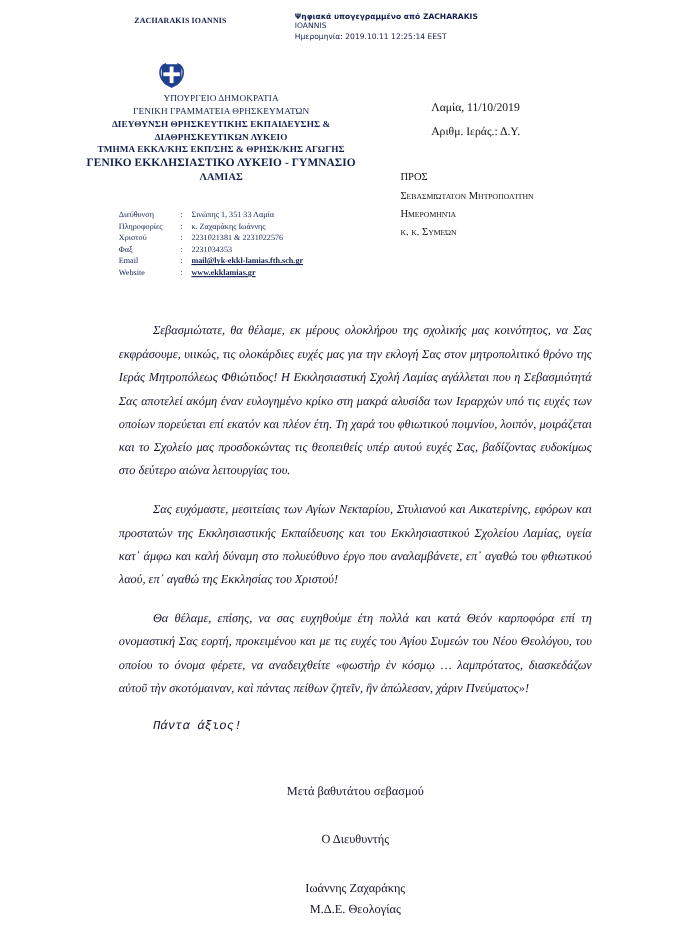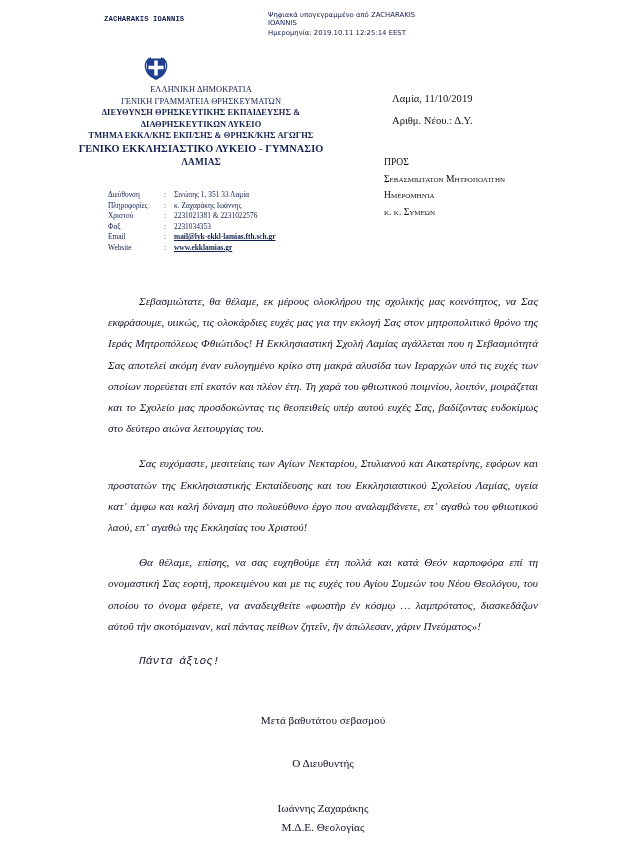--- a/index.html
+++ b/index.html
@@ -17,40 +17,40 @@
   }
 
   
   .sig-band {
     position: absolute;
     top: 0; left: 0; right: 0;
     height: 52px;
   }
   .sig-name {
     position: absolute;
-    left: 104px;
+    left: 122px;
     top: 15px;
-    font-family: Liberation Mono, monospace;
+    font-family: Liberation Serif, serif;
     font-size: 7.2px;
     font-weight: bold;
     letter-spacing: 0.15px;
     color: #121c4e;
     white-space: nowrap;
   }
   .sig-block {
     position: absolute;
     left: 268px;
     top: 11px;
     font-family: "DejaVu Sans", sans-serif;
     font-size: 6.9px;
     line-height: 8.4px;
     color: #121c4e;
     width: 210px;
   }
-  .sig-block .l1 { font-weight: normal; }
+  .sig-block .l1 { font-weight: bold; }
   .sig-block .l3 { margin-top: 1px; }
 
   
   .emblem-wrap {
     position: absolute;
     left: 141px;
     top: 52px;
     width: 30px;
     height: 30px;
   }
@@ -133,21 +133,20 @@
 
   .recipient {
     position: absolute;
     left: 364px;
     top: 154px;
     font-size: 9.6px;
     line-height: 16.5px;
     color: #111;
     font-variant: small-caps;
     white-space: nowrap;
-    margin-left: 20px;
   }
 
   
   .body-text {
     position: absolute;
     left: 108px;
     top: 291px;
     width: 430px;
   }
   .body-text p {
@@ -199,21 +198,21 @@
       <path d="M20 12 C12 14 8 22 9 30 C10 39 16 46 22 50" fill="none" stroke="#1f3f8f" stroke-width="3"></path>
       <path d="M40 12 C48 14 52 22 51 30 C50 39 44 46 38 50" fill="none" stroke="#1f3f8f" stroke-width="3"></path>
       <path d="M17 13 h26 a5 5 0 0 1 5 5 v18 c0 10 -10 16 -18 20 c-8 -4 -18 -10 -18 -20 v-18 a5 5 0 0 1 5 -5 z" fill="#1f3f8f"></path>
       <rect x="26.5" y="17" width="7" height="30" fill="#ffffff"></rect>
       <rect x="15" y="27.5" width="30" height="7" fill="#ffffff"></rect>
     </g>
   </svg>
 </div>
 
 <div class="letterhead">
-  <div class="lh">ΕΛΛΗΝΙΚΗ ΔΗΜΟΚΡΑΤΙΑ</div>
+  <div class="lh">ΥΠΟΥΡΓΕΙΟ ΔΗΜΟΚΡΑΤΙΑ</div>
   <div class="lh">ΓΕΝΙΚΗ ΓΡΑΜΜΑΤΕΙΑ ΘΡΗΣΚΕΥΜΑΤΩΝ</div>
   <div class="lh bold">ΔΙΕΥΘΥΝΣΗ ΘΡΗΣΚΕΥΤΙΚΗΣ ΕΚΠΑΙΔΕΥΣΗΣ &amp;</div>
   <div class="lh bold">ΔΙΑΘΡΗΣΚΕΥΤΙΚΩΝ ΛΥΚΕΙΟ</div>
   <div class="lh bold">ΤΜΗΜΑ ΕΚΚΛ/ΚΗΣ ΕΚΠ/ΣΗΣ &amp; ΘΡΗΣΚ/ΚΗΣ ΑΓΩΓΗΣ</div>
   <div class="lh big">ΓΕΝΙΚΟ ΕΚΚΛΗΣΙΑΣΤΙΚΟ ΛΥΚΕΙΟ - ΓΥΜΝΑΣΙΟ</div>
   <div class="lh city">ΛΑΜΙΑΣ</div>
 </div>
 
 <div class="contact">
   <table>
@@ -247,21 +246,21 @@
         <td class="lbl">Website</td>
         <td class="sep">:</td>
         <td class="val"><span class="link">www.ekklamias.gr</span></td>
       </tr>
     </tbody>
   </table>
 </div>
 
 <div class="date-block">
   <div>Λαμία, 11/10/2019</div>
-  <div>Αριθμ. Νέου.: Δ.Υ.</div>
+  <div>Αριθμ. Ιεράς.: Δ.Υ.</div>
 </div>
 
 <div class="recipient">
   <div>ΠΡΟΣ</div>
   <div>Σεβασμιώτατον Μητροπολίτην</div>
   <div>Ημερομηνία</div>
   <div>κ. κ. Συμεών</div>
 </div>
 
 <div class="body-text">

